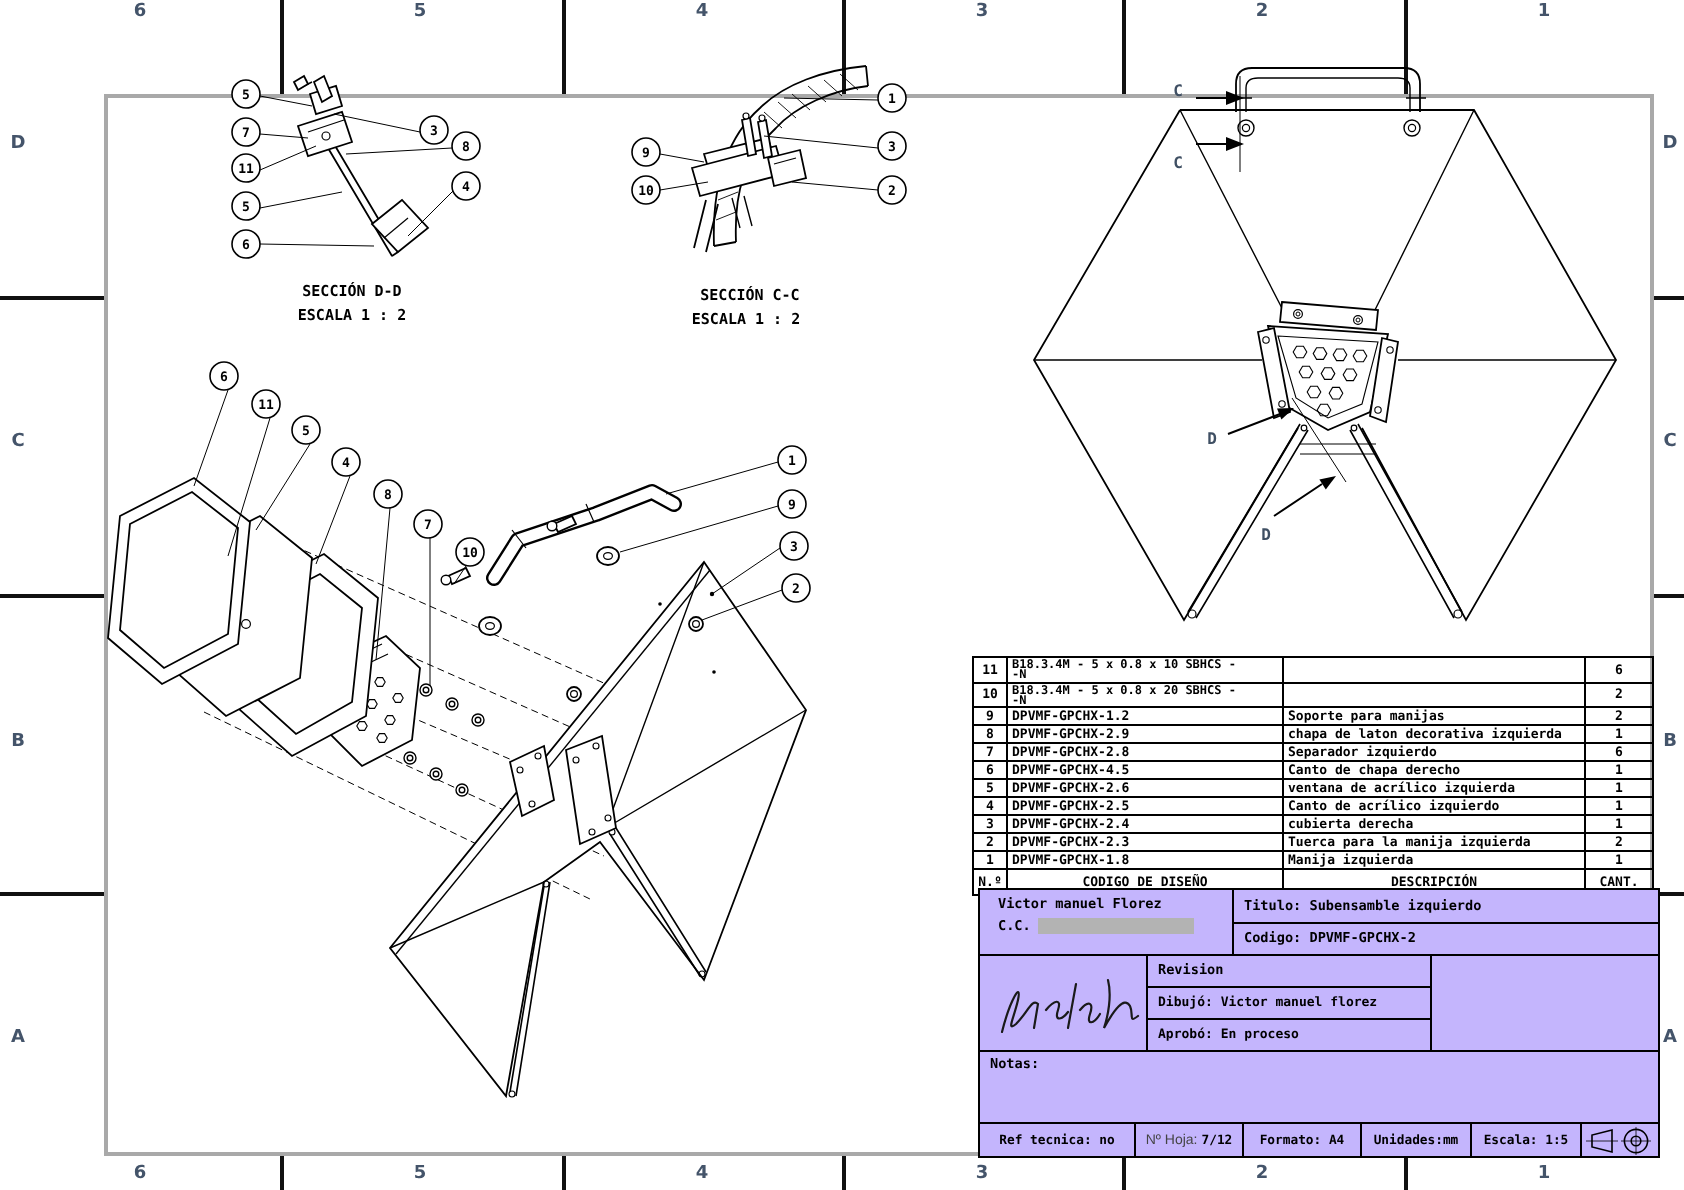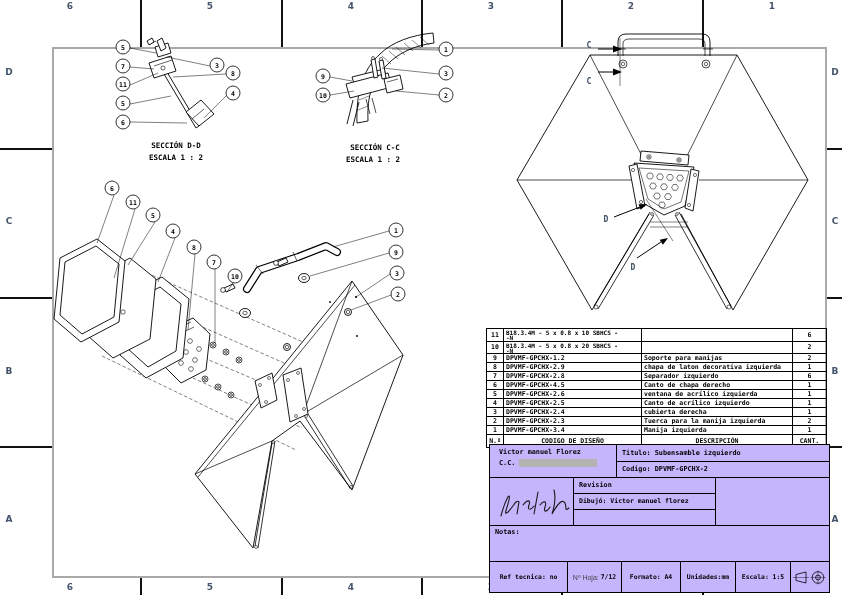--- a/index.html
+++ b/index.html
@@ -403,21 +403,21 @@
         <div class="bc ctr last">1</div>
       </div>
     <div class="bom-row">
         <div class="bc ctr">2</div>
         <div class="bc">DPVMF-GPCHX-2.3</div>
         <div class="bc">Tuerca para la manija izquierda</div>
         <div class="bc ctr last">2</div>
       </div>
     <div class="bom-row">
         <div class="bc ctr">1</div>
-        <div class="bc">DPVMF-GPCHX-3.4</div>
+        <div class="bc">DPVMF-GPCHX-1.8</div>
         <div class="bc">Manija izquierda</div>
         <div class="bc ctr last">1</div>
       </div>
     <div class="bom-row bom-hdr">
       <div class="bc">N.º</div>
       <div class="bc">CODIGO DE DISEÑO</div>
       <div class="bc">DESCRIPCIÓN</div>
       <div class="bc last">CANT.</div>
     </div>
   </div>
@@ -435,28 +435,29 @@
 
   <div class="tb" style="top:477px;height:49px;display:flex">
     <div style="width:84px;border-right:1px solid #000;box-sizing:border-box;position:relative">
       <svg width="82" height="46">
         <path d="M11,38 C15,22 21,12 19,22 C17,31 13,38 18,34 C24,28 26,21 29,24 L27,36 M33,27 C37,22 41,21 39,27 C37,33 41,32 44,28 M48,14 L44,36 M50,27 C54,22 57,23 55,29 C53,35 57,34 60,29 M64,12 C66,20 64,30 62,36 C67,27 72,20 75,25 C77,29 74,34 79,30" stroke="#1a1a1a" stroke-width="1.1" fill="none" stroke-linecap="round"></path>
       </svg>
     </div>
     <div style="width:142px;border-right:1px solid #000;box-sizing:border-box">
       <div class="tcell cellline lbl" style="height:16px">Revision</div>
       <div class="tcell cellline" style="height:16px;font-size:6.5px"><span class="lbl">Dibujó:</span> <span>Victor manuel florez</span></div>
+      <div class="tcell" style="height:15px;font-size:6.5px"><span class="lbl">Aprobó:</span> <span>En proceso</span></div>
     </div>
   </div>
 
   <div class="tb" style="top:525px;height:37px">
     <div class="tcell lbl" style="padding-top:2px;line-height:8px">Notas:</div>
   </div>
 
-  <div class="tb" style="top:561px;height:32px">
+  <div class="tb" style="top:561px;height:18px">
     <div class="strip">
       <div class="scell" style="width:78px">Ref tecnica: no</div>
       <div class="scell" style="width:54px">
           <span class="sans">Nº Hoja:</span>
           <span>7/12</span>
         </div>
       <div class="scell" style="width:59px">Formato: A4</div>
       <div class="scell" style="width:55px">Unidades:mm</div>
       <div class="scell" style="width:55px">Escala: 1:5</div>
       <div class="scell" style="flex:1">

